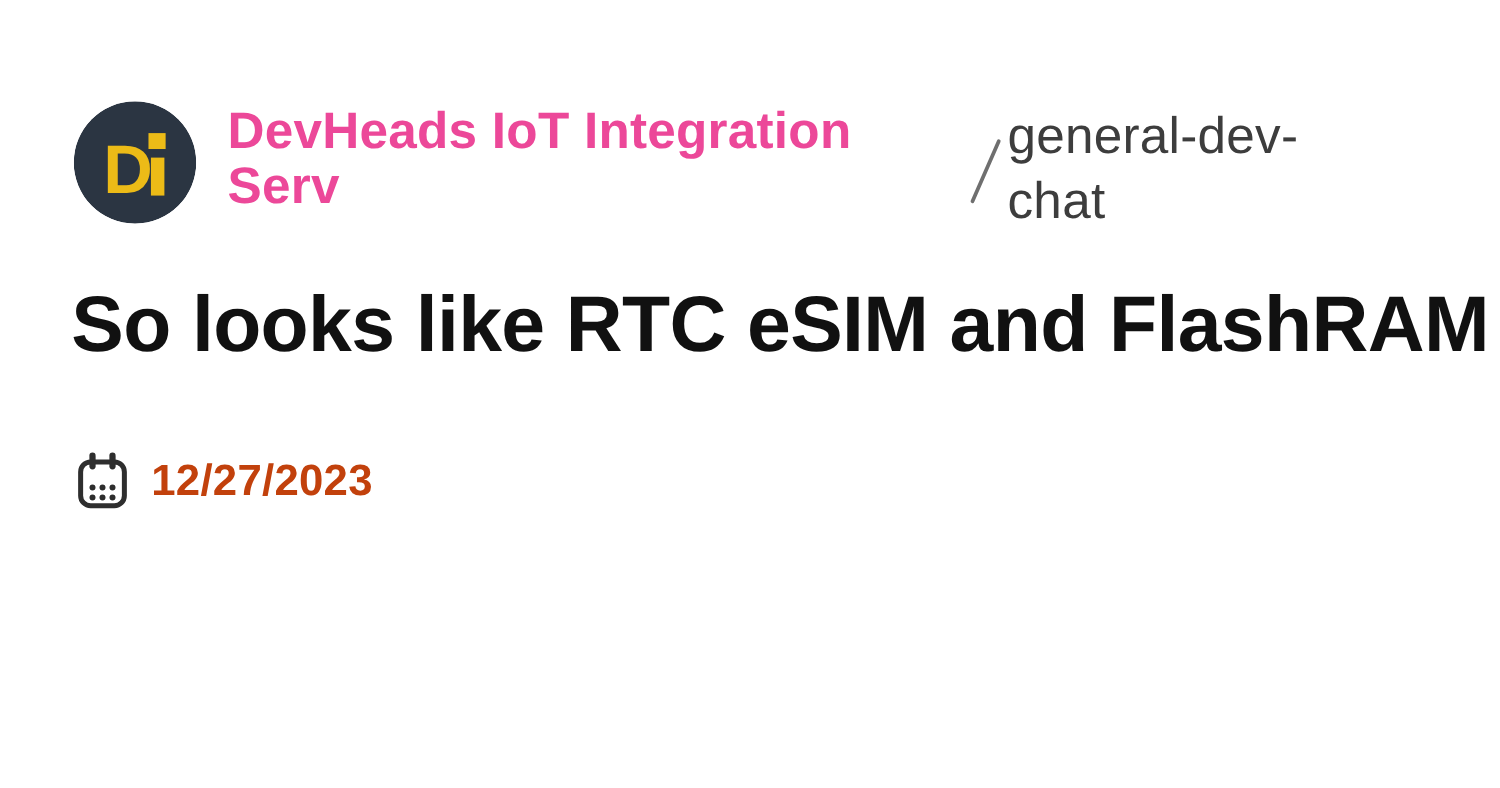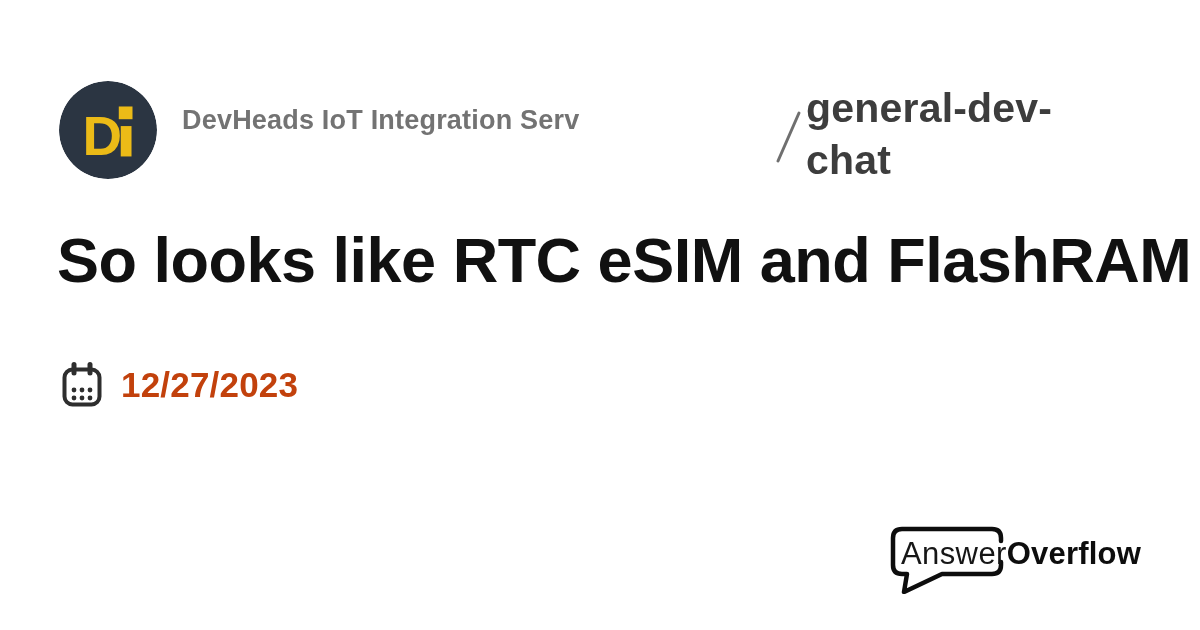--- a/index.html
+++ b/index.html
@@ -21,38 +21,38 @@
     position: absolute;
     left: 59px; top: 81px;
     width: 98px; height: 98px;
     border-radius: 50%;
     overflow: hidden;
   }
   .server-name {
     position: absolute;
     left: 182px; top: 82px;
     width: 560px;
-    font-size: 27px;
-    line-height: 76px;
+    font-size: 41px;
+    line-height: 44px;
     font-weight: bold;
-    color: #737373;
+    color: #ec4899;
     letter-spacing: 0.2px;
   }
   .channel-sep {
     position: absolute;
     left: 773px; top: 109px;
     width: 30px; height: 56px;
   }
   .channel-name {
     position: absolute;
     left: 806px; top: 82px;
     width: 310px;
     font-size: 41px;
     line-height: 52px;
-    font-weight: bold;
+    font-weight: normal;
     color: #3d3d3d;
     letter-spacing: 0.2px;
     overflow-wrap: break-word;
   }
 
   
   .post-title {
     position: absolute;
     left: 57px; top: 224px;
     width: 1110px;
@@ -144,23 +144,14 @@
       <circle cx="14" cy="29" r="2.4" fill="#2e2e2e"></circle>
       <circle cx="22" cy="29" r="2.4" fill="#2e2e2e"></circle>
       <circle cx="30" cy="29" r="2.4" fill="#2e2e2e"></circle>
       <circle cx="14" cy="37" r="2.4" fill="#2e2e2e"></circle>
       <circle cx="22" cy="37" r="2.4" fill="#2e2e2e"></circle>
       <circle cx="30" cy="37" r="2.4" fill="#2e2e2e"></circle>
     </svg>
     <span class="date-text">12/27/2023</span>
   </div>
 
-  <div class="branding">
-    <svg class="bubble" viewBox="0 0 118 70" width="118" height="70">
-      <path d="M 113 17 V 14 Q 113 5 104 5 H 14 Q 5 5 5 14 V 41 Q 5 50 14 50 H 19 L 16 68 L 54 50 H 104 Q 113 50 113 41 V 38" fill="none" stroke="#0d0d0d" stroke-width="4.5" stroke-linecap="round" stroke-linejoin="round"></path>
-    </svg>
-    <div class="branding-text">
-      <span class="brand-regular">Answer</span>
-        <span class="brand-bold">Overflow</span>
-    </div>
-  </div>
 
 </div>
 
 </body></html>

